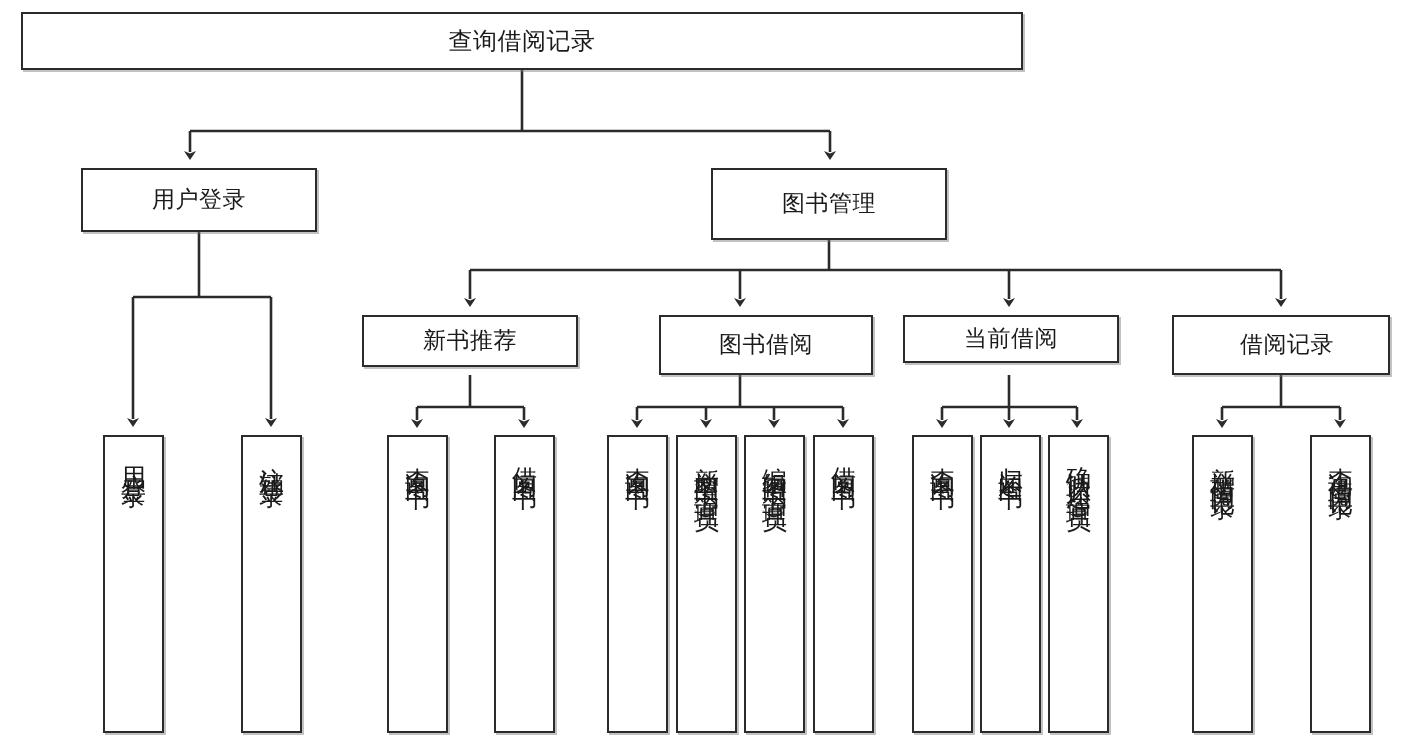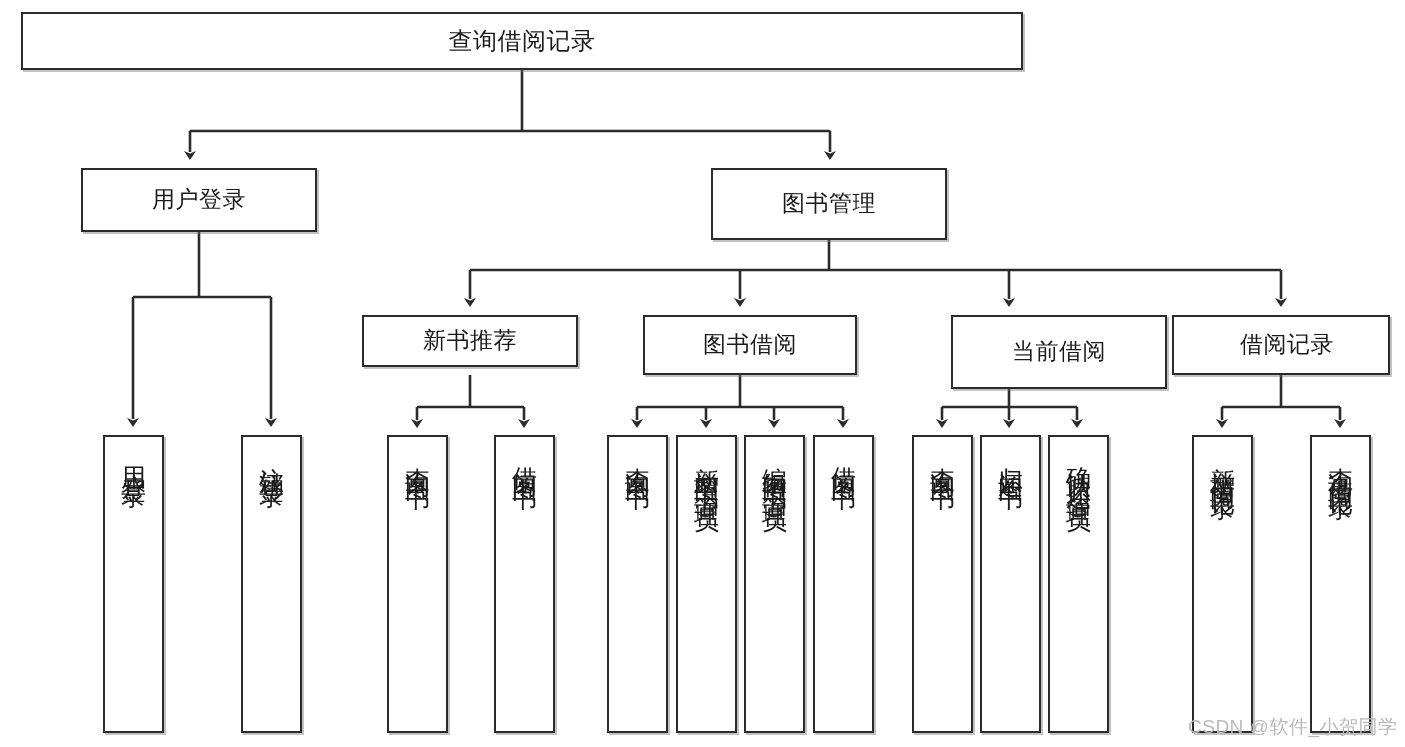--- a/index.html
+++ b/index.html
@@ -132,24 +132,24 @@
   <div class="node horiz" style="left:81px; top:168px; width:236px; height:64px;">
     <span class="node-label">用户登录</span>
   </div>
   <div class="node horiz" style="left:711px; top:168px; width:236px; height:72px;">
     <span class="node-label">图书管理</span>
   </div>
 
   <div class="node horiz" style="left:362px; top:315px; width:216px; height:52px;">
     <span class="node-label">新书推荐</span>
   </div>
-  <div class="node horiz" style="left:643px; top:315px; width:214px; height:60px;">
+  <div class="node horiz" style="left:659px; top:315px; width:214px; height:60px;">
     <span class="node-label">图书借阅</span>
   </div>
-  <div class="node horiz" style="left:951px; top:315px; width:216px; height:74px;">
+  <div class="node horiz" style="left:903px; top:315px; width:216px; height:48px;">
     <span class="node-label">当前借阅</span>
   </div>
   <div class="node horiz" style="left:1172px; top:315px; width:218px; height:60px;padding-left:12px;">
     <span class="node-label">借阅记录</span>
   </div>
 
   <div class="node vert" style="left:103px; top:435px; width:61px; height:298px;">
     <span class="node-label">用户登录</span>
   </div>
   <div class="node vert" style="left:241px; top:435px; width:61px; height:298px;">
@@ -186,15 +186,14 @@
     <span class="node-label">确认归还（管理员）</span>
   </div>
 
   <div class="node vert" style="left:1192px; top:435px; width:61px; height:298px;">
     <span class="node-label">新增借阅记录</span>
   </div>
   <div class="node vert" style="left:1310px; top:435px; width:61px; height:298px;">
     <span class="node-label">查询借阅记录</span>
   </div>
 
-  <div class="watermark">CSDN @软件_小贺同学</div>
 
 </div>
 
 </body></html>

